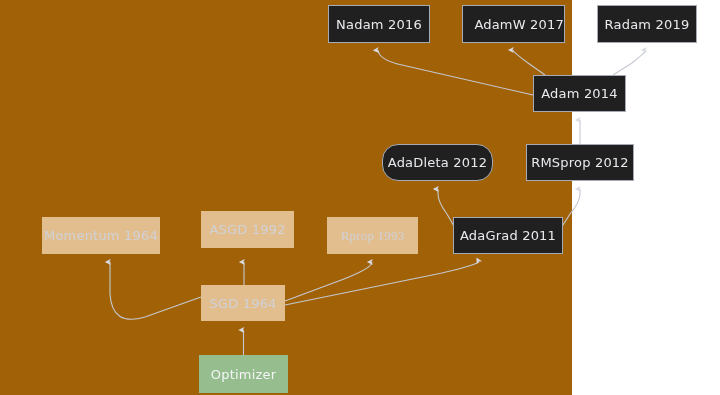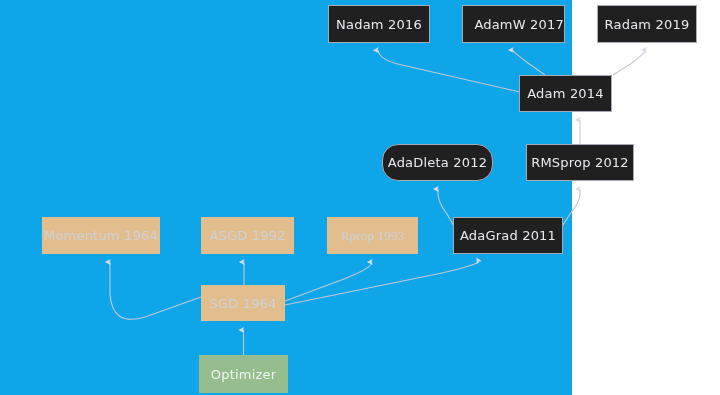--- a/index.html
+++ b/index.html
@@ -9,21 +9,21 @@
   body {
     width: 720px;
     height: 395px;
     overflow: hidden;
     font-family: "DejaVu Sans", sans-serif;
   }
   #diagram-root {
     position: relative;
     width: 572px;
     height: 395px;
-    background: #0ea5e9;
+    background: #a16207;
   }
   #edge-layer {
     position: absolute;
     left: 0;
     top: 0;
     width: 720px;
     height: 395px;
   }
   .node {
     position: absolute;
@@ -83,41 +83,41 @@
   </div>
 
   <div class="node dark" style="left:462px; top:5px; width:103px; height:38px;justify-content:flex-end;">
     <span>AdamW 2017</span>
   </div>
 
   <div class="node dark" style="left:597px; top:5px; width:100px; height:38px;">
     <span>Radam 2019</span>
   </div>
 
-  <div class="node dark" style="left:519px; top:75px; width:93px; height:37px;">
+  <div class="node dark" style="left:533px; top:75px; width:93px; height:37px;">
     <span>Adam 2014</span>
   </div>
 
   <div class="node dark" style="left:382px; top:144px; width:111px; height:37px;border-radius:16px;">
     <span>AdaDleta 2012</span>
   </div>
 
   <div class="node dark" style="left:526px; top:144px; width:108px; height:37px;">
     <span>RMSprop 2012</span>
   </div>
 
   <div class="node dark" style="left:453px; top:217px; width:110px; height:37px;">
     <span>AdaGrad 2011</span>
   </div>
 
   <div class="node tan" style="left:42px; top:217px; width:118px; height:37px;">
     <span>Momentum 1964</span>
   </div>
 
-  <div class="node tan" style="left:201px; top:217px; width:93px; height:37px;text-align:center;">
+  <div class="node tan" style="left:201px; top:211px; width:93px; height:37px;text-align:center;">
     <span>ASGD 1992</span>
   </div>
 
   <div class="node tan" style="left:327px; top:217px; width:91px; height:37px;font-family:Liberation Serif, serif;">
     <span>Rprop 1993</span>
   </div>
 
   <div class="node tan" style="left:201px; top:285px; width:84px; height:36px;">
     <span>SGD 1964</span>
   </div>

